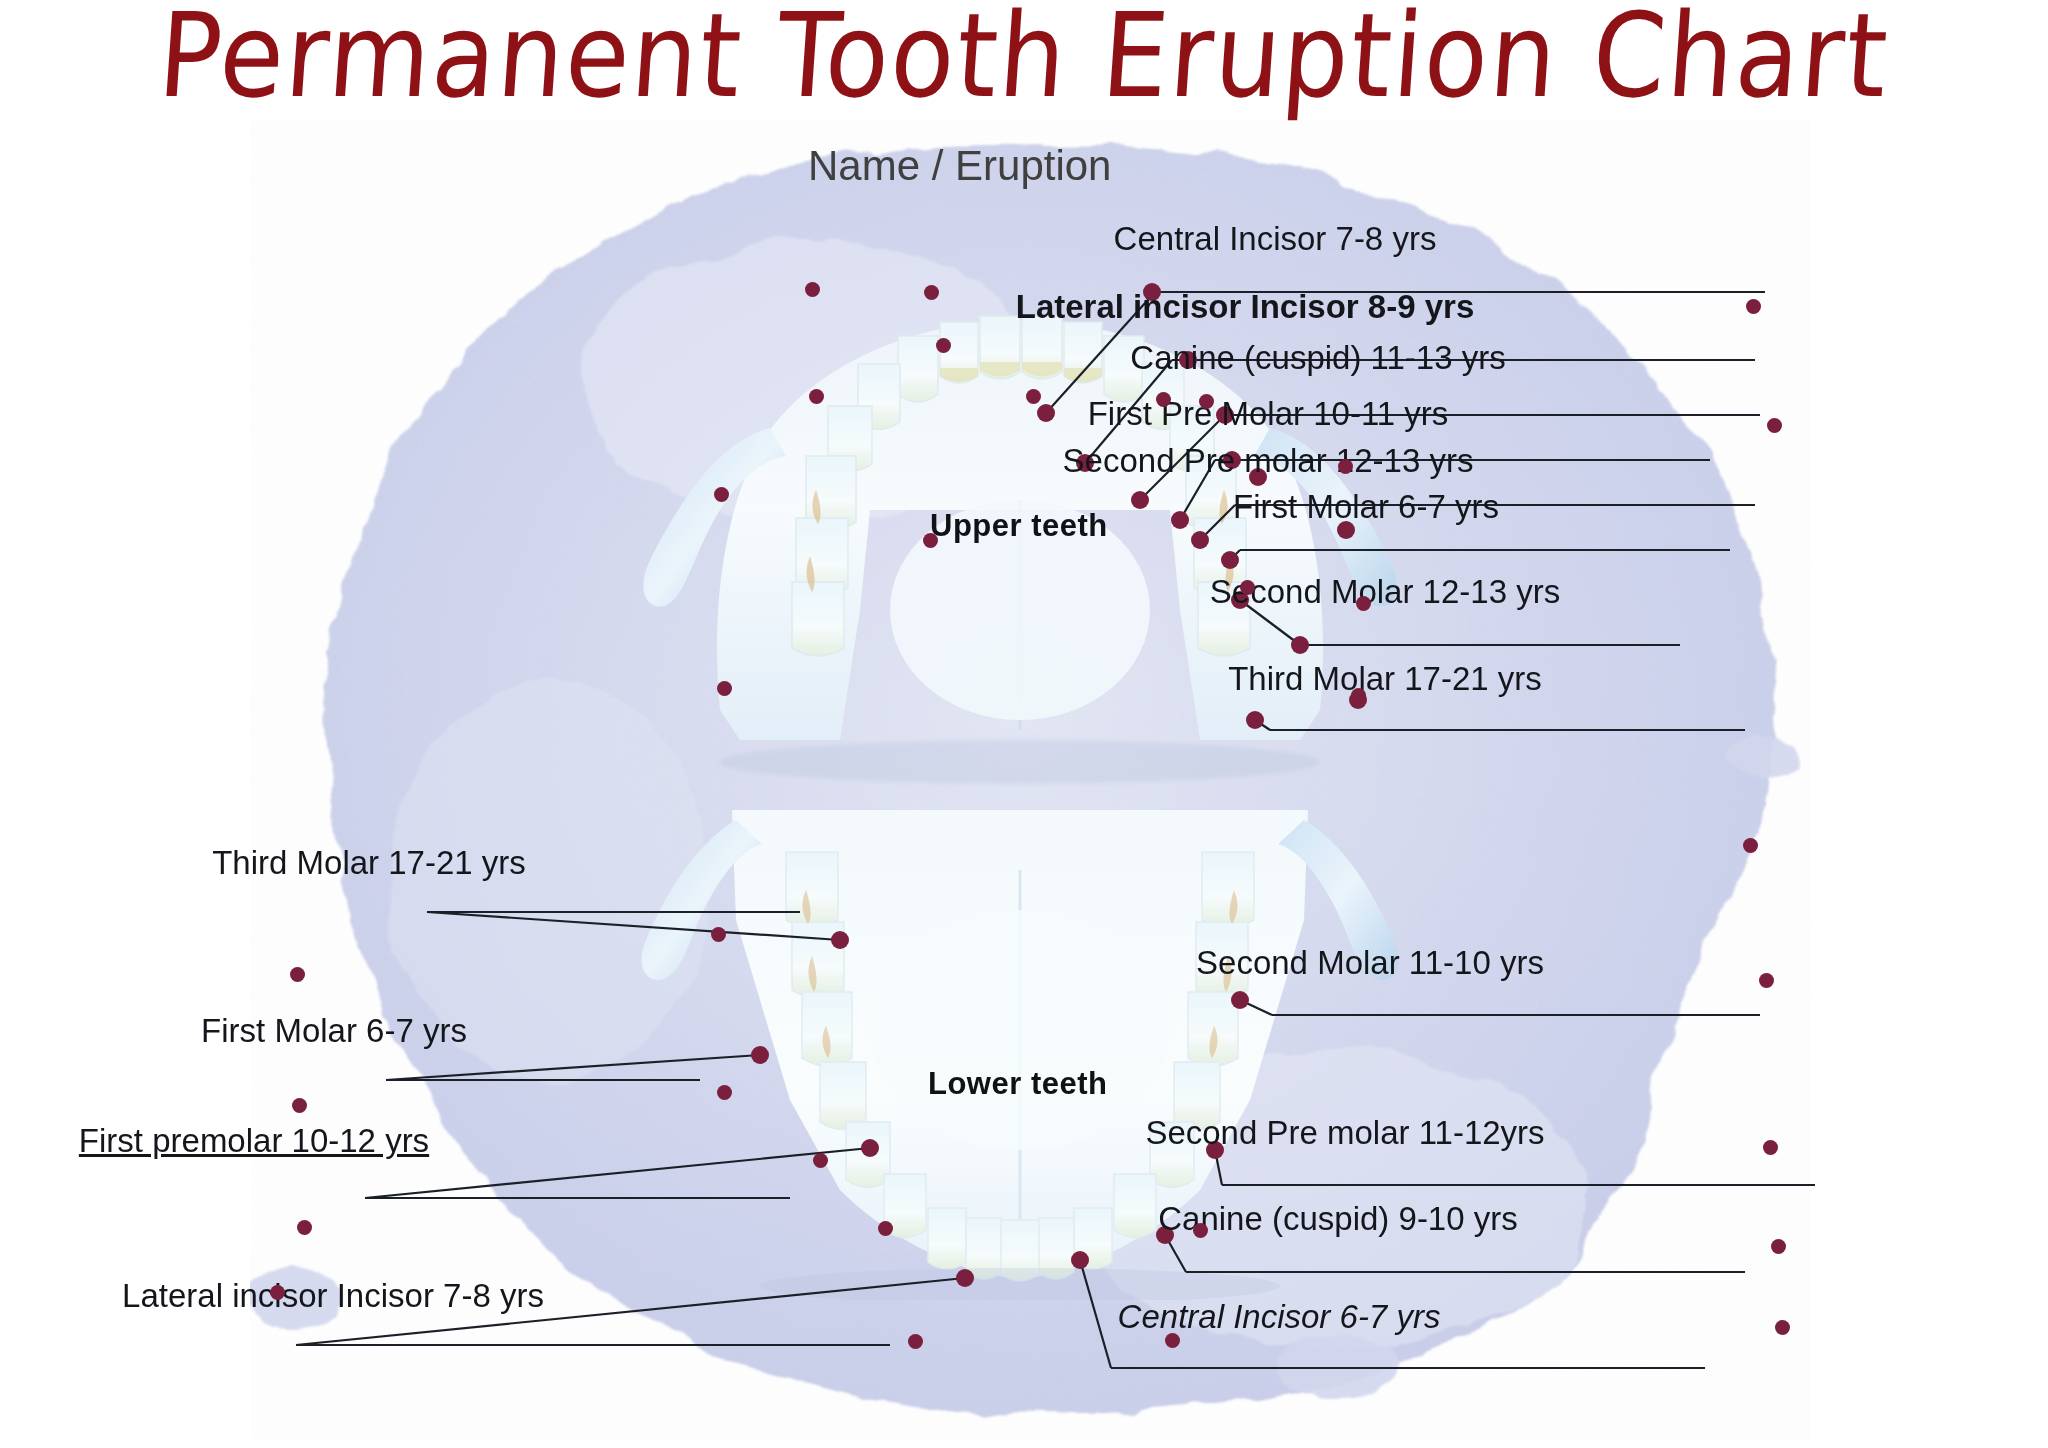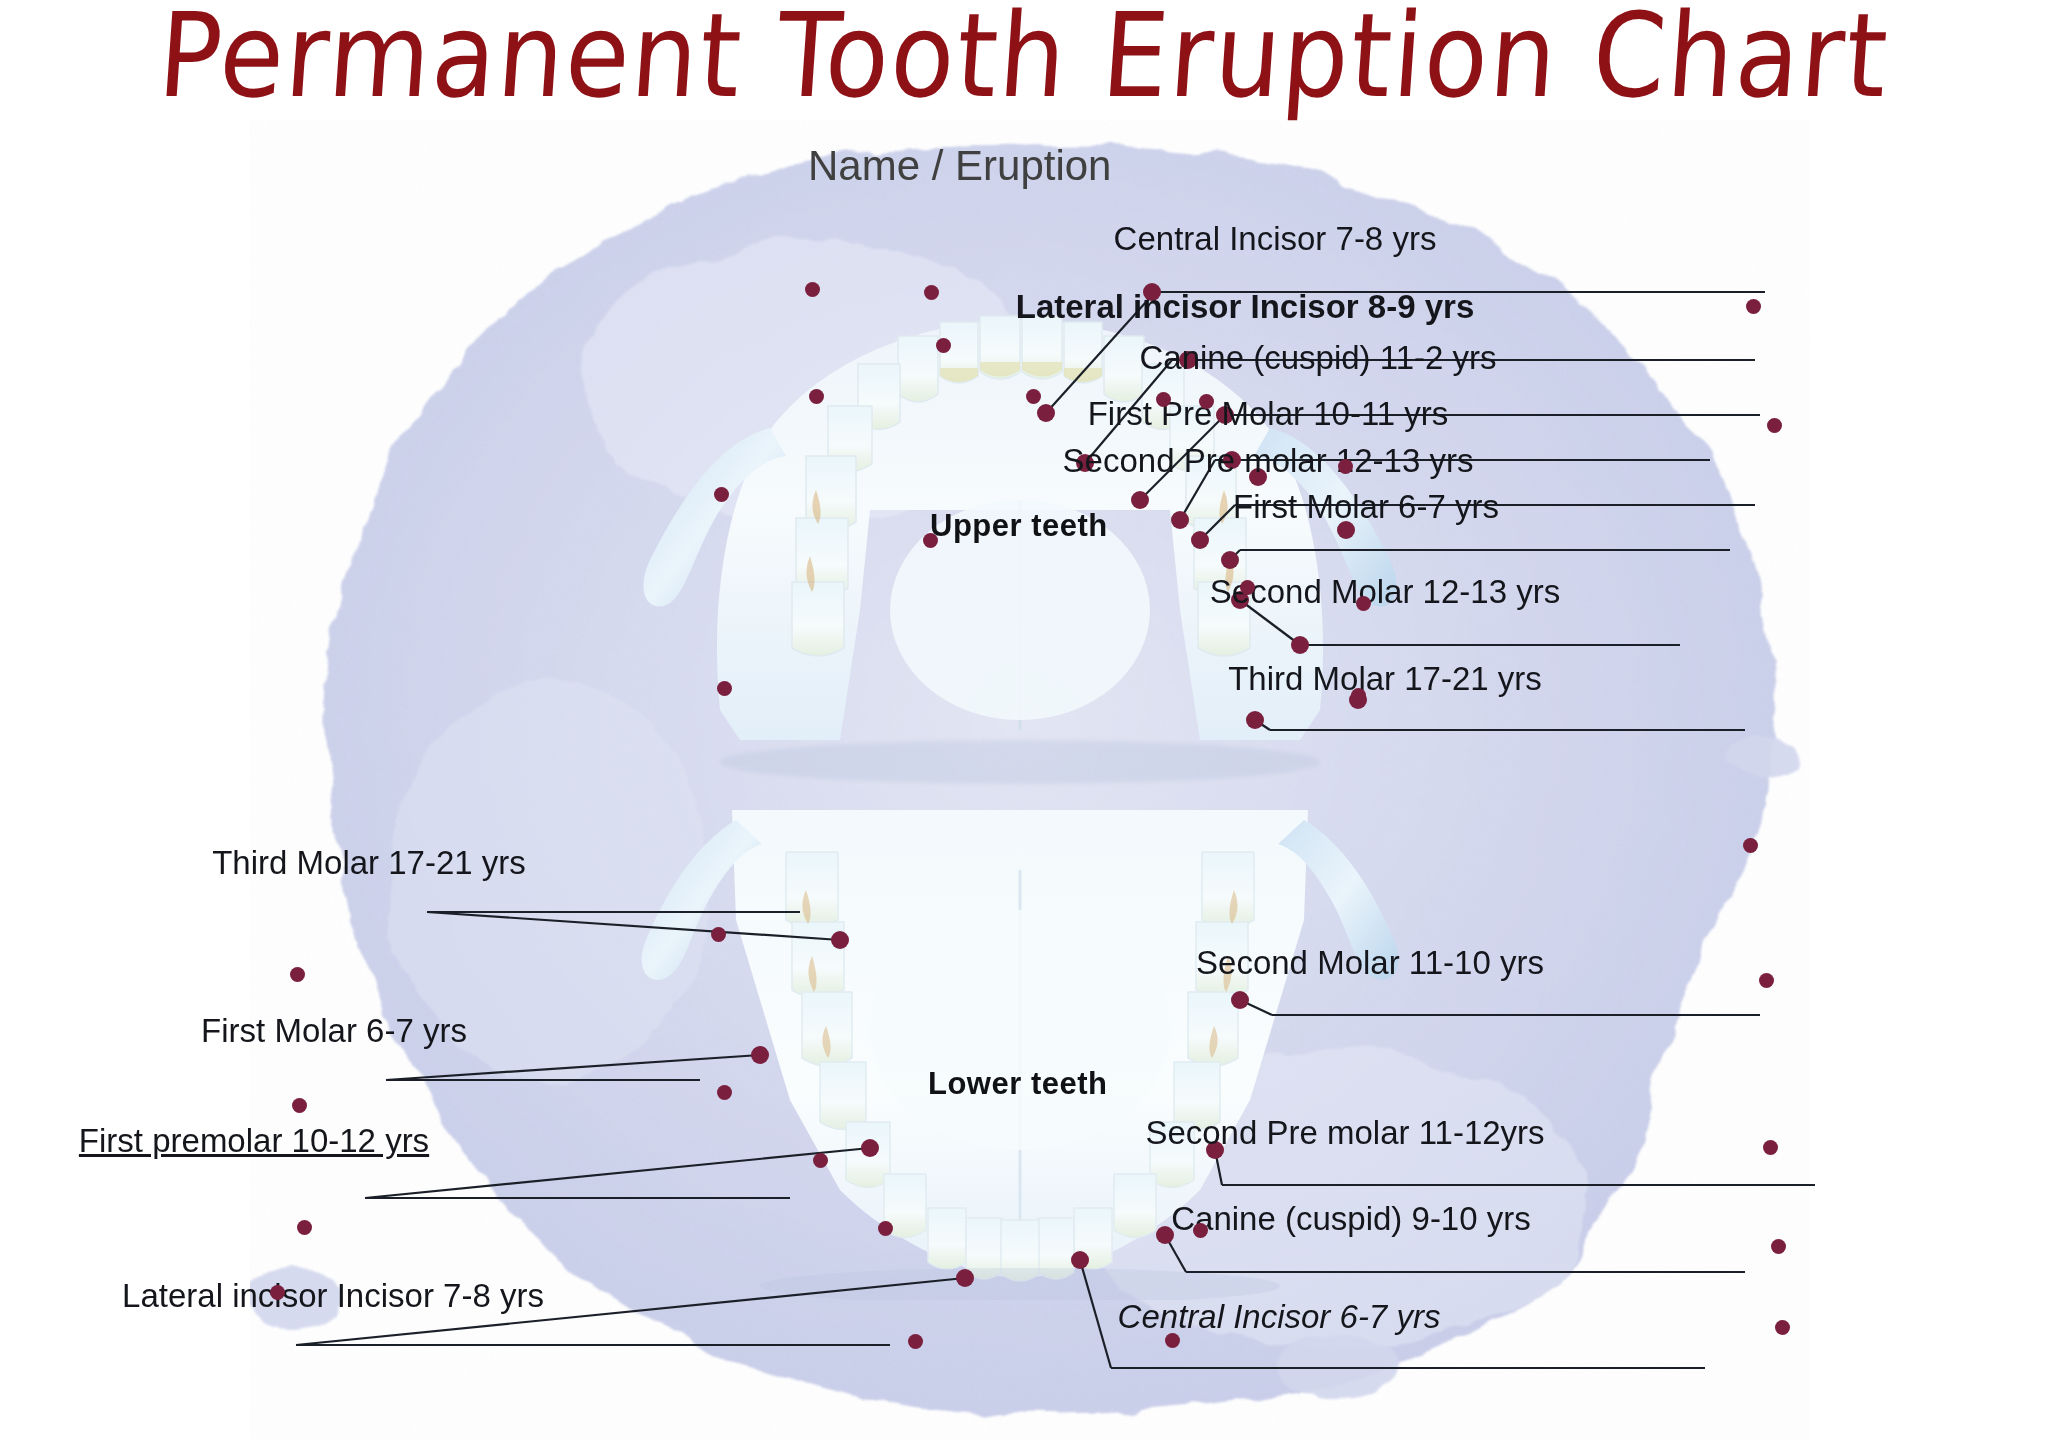--- a/index.html
+++ b/index.html
@@ -310,33 +310,33 @@
       <line x1="1186" y1="1272" x2="1165" y2="1235" stroke="#1b1f28" stroke-width="2.2"></line>
       <circle cx="1165" cy="1235" r="9" fill="#7a1f3d"></circle>
       <line x1="1111" y1="1368" x2="1705" y2="1368" stroke="#1b1f28" stroke-width="2.2"></line>
       <line x1="1111" y1="1368" x2="1080" y2="1260" stroke="#1b1f28" stroke-width="2.2"></line>
       <circle cx="1080" cy="1260" r="9" fill="#7a1f3d"></circle>
     </svg>
 
   <div id="label-layer">
       <div class="label right" style="top: 222px; left: 1275px; transform: translateX(-50%);">Central Incisor 7-8 yrs</div>
       <div class="label right" style="top: 290px; left: 1245px; transform: translateX(-50%); font-weight: bold;">Lateral incisor Incisor 8-9 yrs</div>
-      <div class="label right" style="top: 341px; left: 1318px; transform: translateX(-50%);">Canine (cuspid) 11-2 yrs</div>
+      <div class="label right" style="top: 341px; left: 1318px; transform: translateX(-50%);">Canine (cuspid) 11-13 yrs</div>
       <div class="label right" style="top: 397px; left: 1268px; transform: translateX(-50%);">First Pre Molar 10-11 yrs</div>
       <div class="label right" style="top: 444px; left: 1268px; transform: translateX(-50%);">Second Pre molar 12-13 yrs</div>
       <div class="label right" style="top: 490px; left: 1366px; transform: translateX(-50%);">First Molar 6-7 yrs</div>
       <div class="label right" style="top: 575px; left: 1385px; transform: translateX(-50%);">Second Molar 12-13 yrs</div>
       <div class="label right" style="top: 662px; left: 1385px; transform: translateX(-50%);">Third Molar 17-21 yrs</div>
       <div class="label left" style="top: 846px; left: 369px; transform: translateX(-50%);">Third Molar 17-21 yrs</div>
       <div class="label left" style="top: 1014px; left: 334px; transform: translateX(-50%);">First Molar  6-7 yrs</div>
       <div class="label left" style="top: 1124px; left: 254px; transform: translateX(-50%); text-decoration: underline;">First premolar 10-12 yrs</div>
       <div class="label left" style="top: 1279px; left: 333px; transform: translateX(-50%);">Lateral incisor Incisor 7-8 yrs</div>
       <div class="label right" style="top: 946px; left: 1370px; transform: translateX(-50%);">Second Molar 11-10 yrs</div>
       <div class="label right" style="top: 1116px; left: 1345px; transform: translateX(-50%);">Second Pre molar 11-12yrs</div>
-      <div class="label right" style="top: 1202px; left: 1338px; transform: translateX(-50%); margin-left: 13px;">Canine (cuspid) 9-10 yrs</div>
+      <div class="label right" style="top: 1202px; left: 1338px; transform: translateX(-50%);">Canine (cuspid) 9-10 yrs</div>
       <div class="label right" style="top: 1300px; left: 1279px; transform: translateX(-50%); font-style: italic;">Central Incisor 6-7 yrs</div>
     </div>
   <div id="dot-layer">
       <span class="dot" style="left: 805px; top: 282px; background: rgb(122, 31, 61);"></span>
       <span class="dot" style="left: 924px; top: 285px; background: rgb(122, 31, 61);"></span>
       <span class="dot" style="left: 809px; top: 389px; background: rgb(122, 31, 61);"></span>
       <span class="dot" style="left: 936px; top: 338px; background: rgb(122, 31, 61);"></span>
       <span class="dot" style="left: 1199px; top: 394px; background: rgb(122, 31, 61);"></span>
       <span class="dot" style="left: 1767px; top: 418px; background: rgb(122, 31, 61);"></span>
       <span class="dot" style="left: 1746px; top: 299px; background: rgb(122, 31, 61);"></span>

